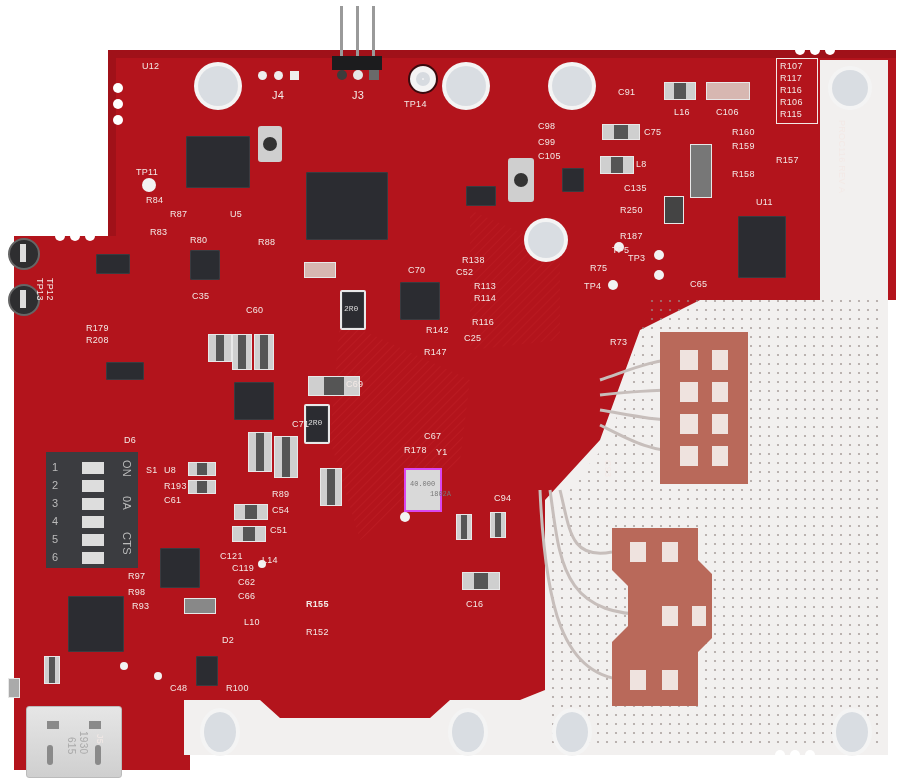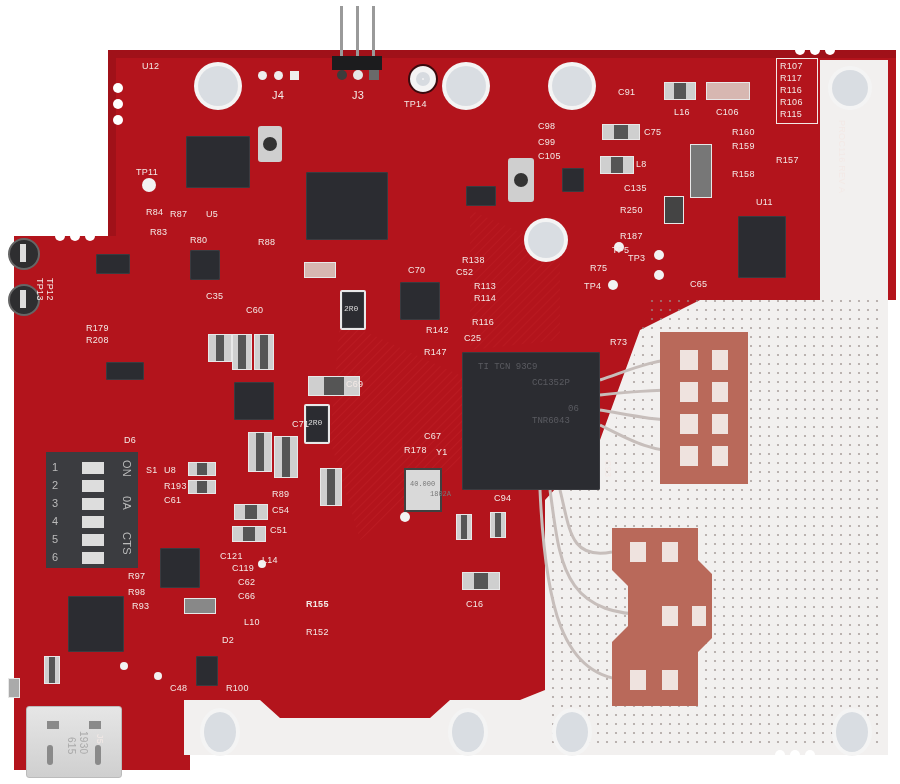--- a/index.html
+++ b/index.html
@@ -110,26 +110,20 @@
   <div class="abs" style="left:372px;top:6px;width:3px;height:52px;background:#9a9a9a;"></div>
   <div class="abs" style="left:332px;top:56px;width:50px;height:14px;background:#1c1c1e;"></div>
   <div class="abs" style="left:337px;top:70px;width:10px;height:10px;border-radius:50%;background:#3c3c3c;"></div>
   <div class="abs" style="left:353px;top:70px;width:10px;height:10px;border-radius:50%;background:#e6e6e6;"></div>
   <div class="abs" style="left:369px;top:70px;width:10px;height:10px;background:#6a6a6a;"></div>
 
   <div class="abs" style="left:258px;top:71px;width:9px;height:9px;border-radius:50%;background:#eee;"></div>
   <div class="abs" style="left:274px;top:71px;width:9px;height:9px;border-radius:50%;background:#eee;"></div>
   <div class="abs" style="left:290px;top:71px;width:9px;height:9px;background:#eee;"></div>
 
-  <div class="chip" style="left:462px;top:352px;width:138px;height:138px;">
-    <div class="chipTxt" style="left:16px;top:10px;">TI  TCN   93C9</div>
-    <div class="chipTxt" style="left:70px;top:26px;">CC1352P</div>
-    <div class="chipTxt" style="left:106px;top:52px;">06</div>
-    <div class="chipTxt" style="left:70px;top:64px;">TNR6043</div>
-  </div>
 
   <div class="chip" style="left:186px;top:136px;width:64px;height:52px;"></div>
   <div class="chip" style="left:306px;top:172px;width:82px;height:68px;"></div>
   <div class="chip" style="left:400px;top:282px;width:40px;height:38px;"></div>
   <div class="chip" style="left:738px;top:216px;width:48px;height:62px;"></div>
   <div class="chip" style="left:234px;top:382px;width:40px;height:38px;"></div>
   <div class="chip" style="left:190px;top:250px;width:30px;height:30px;"></div>
   <div class="chip" style="left:160px;top:548px;width:40px;height:40px;"></div>
   <div class="chip" style="left:68px;top:596px;width:56px;height:56px;"></div>
   <div class="chip" style="left:196px;top:656px;width:22px;height:30px;"></div>
@@ -138,21 +132,21 @@
   <div class="chip" style="left:106px;top:362px;width:38px;height:18px;"></div>
   <div class="chip" style="left:466px;top:186px;width:30px;height:20px;"></div>
 
   <div class="chip" style="left:340px;top:290px;width:22px;height:36px;border:2px solid #e8e8e8;">
       <div class="chipTxt" style="left:2px;top:12px;color:#ddd;font-size:8px;">2R0</div>
     </div>
   <div class="chip" style="left:304px;top:404px;width:22px;height:36px;border:2px solid #e8e8e8;">
       <div class="chipTxt" style="left:2px;top:12px;color:#ddd;font-size:8px;">2R0</div>
     </div>
 
-  <div class="abs" style="left:404px;top:468px;width:34px;height:40px;background:#d9d9d9;border:2px solid #404040;">
+  <div class="abs" style="left:404px;top:468px;width:34px;height:40px;background:#d9d9d9;border:2px solid #d946ef;">
     <div class="chipTxt" style="left:4px;top:10px;color:#777;font-size:7px;">40.000</div>
     <div class="chipTxt" style="left:4px;top:20px;color:#777;font-size:7px;margin-left:20px;">1802A</div>
   </div>
 
   <div class="abs" style="left:258px;top:126px;width:24px;height:36px;background:#cfcfcf;border-radius:3px;">
       <div class="abs" style="left:5px;top:11px;width:14px;height:14px;border-radius:50%;background:#333;"></div>
     </div>
   <div class="abs" style="left:508px;top:158px;width:26px;height:44px;background:#cfcfcf;border-radius:3px;">
       <div class="abs" style="left:6px;top:15px;width:14px;height:14px;border-radius:50%;background:#333;"></div>
     </div>
@@ -293,45 +287,45 @@
   <div class="silk sm" style="left:756px;top:198px;">U11</div>
   <div class="silk sm" style="left:690px;top:280px;">C65</div>
   <div class="silk sm" style="left:590px;top:264px;">R75</div>
   <div class="silk sm" style="left:610px;top:338px;">R73</div>
   <div class="silk sm" style="left:612px;top:246px;">TP5</div>
   <div class="silk sm" style="left:628px;top:254px;">TP3</div>
   <div class="silk sm" style="left:584px;top:282px;">TP4</div>
 
   <div class="silk sm" style="left:142px;top:62px;">U12</div>
   <div class="silk sm" style="left:136px;top:168px;">TP11</div>
-  <div class="silk sm" style="left:146px;top:208px;">R84</div>
+  <div class="silk sm" style="left:146px;top:196px;">R84</div>
   <div class="silk sm" style="left:150px;top:228px;">R83</div>
   <div class="silk sm" style="left:170px;top:210px;">R87</div>
   <div class="silk sm" style="left:190px;top:236px;">R80</div>
   <div class="silk sm" style="left:258px;top:238px;">R88</div>
-  <div class="silk sm" style="left:206px;top:210px;">U5</div>
+  <div class="silk sm" style="left:230px;top:210px;">U5</div>
   <div class="silk sm" style="left:86px;top:324px;">R179</div>
   <div class="silk sm" style="left:86px;top:336px;">R208</div>
   <div class="silk sm v" style="left:54px;top:278px;">TP12</div>
   <div class="silk sm v" style="left:44px;top:278px;">TP13</div>
   <div class="silk sm" style="left:124px;top:436px;">D6</div>
   <div class="silk sm" style="left:146px;top:466px;">S1</div>
 
   <div class="silk sm" style="left:408px;top:266px;">C70</div>
   <div class="silk sm" style="left:398px;top:326px;padding-left:28px;">R142</div>
   <div class="silk sm" style="left:424px;top:348px;">R147</div>
   <div class="silk sm" style="left:462px;top:256px;">R138</div>
   <div class="silk sm" style="left:456px;top:268px;">C52</div>
   <div class="silk sm" style="left:474px;top:282px;">R113</div>
   <div class="silk sm" style="left:474px;top:294px;">R114</div>
   <div class="silk sm" style="left:472px;top:318px;">R116</div>
   <div class="silk sm" style="left:464px;top:334px;">C25</div>
   <div class="silk sm" style="left:346px;top:380px;">C69</div>
   <div class="silk sm" style="left:246px;top:306px;">C60</div>
-  <div class="silk sm" style="left:206px;top:292px;">C35</div>
+  <div class="silk sm" style="left:192px;top:292px;">C35</div>
   <div class="silk sm" style="left:272px;top:420px;padding-left:20px;">C71</div>
   <div class="silk sm" style="left:272px;top:490px;">R89</div>
   <div class="silk sm" style="left:272px;top:506px;">C54</div>
   <div class="silk sm" style="left:270px;top:526px;">C51</div>
   <div class="silk sm" style="left:164px;top:466px;">U8</div>
   <div class="silk sm" style="left:164px;top:482px;">R193</div>
   <div class="silk sm" style="left:164px;top:496px;">C61</div>
   <div class="silk sm" style="left:220px;top:552px;">C121</div>
   <div class="silk sm" style="left:232px;top:564px;">C119</div>
   <div class="silk sm" style="left:262px;top:556px;">L14</div>

